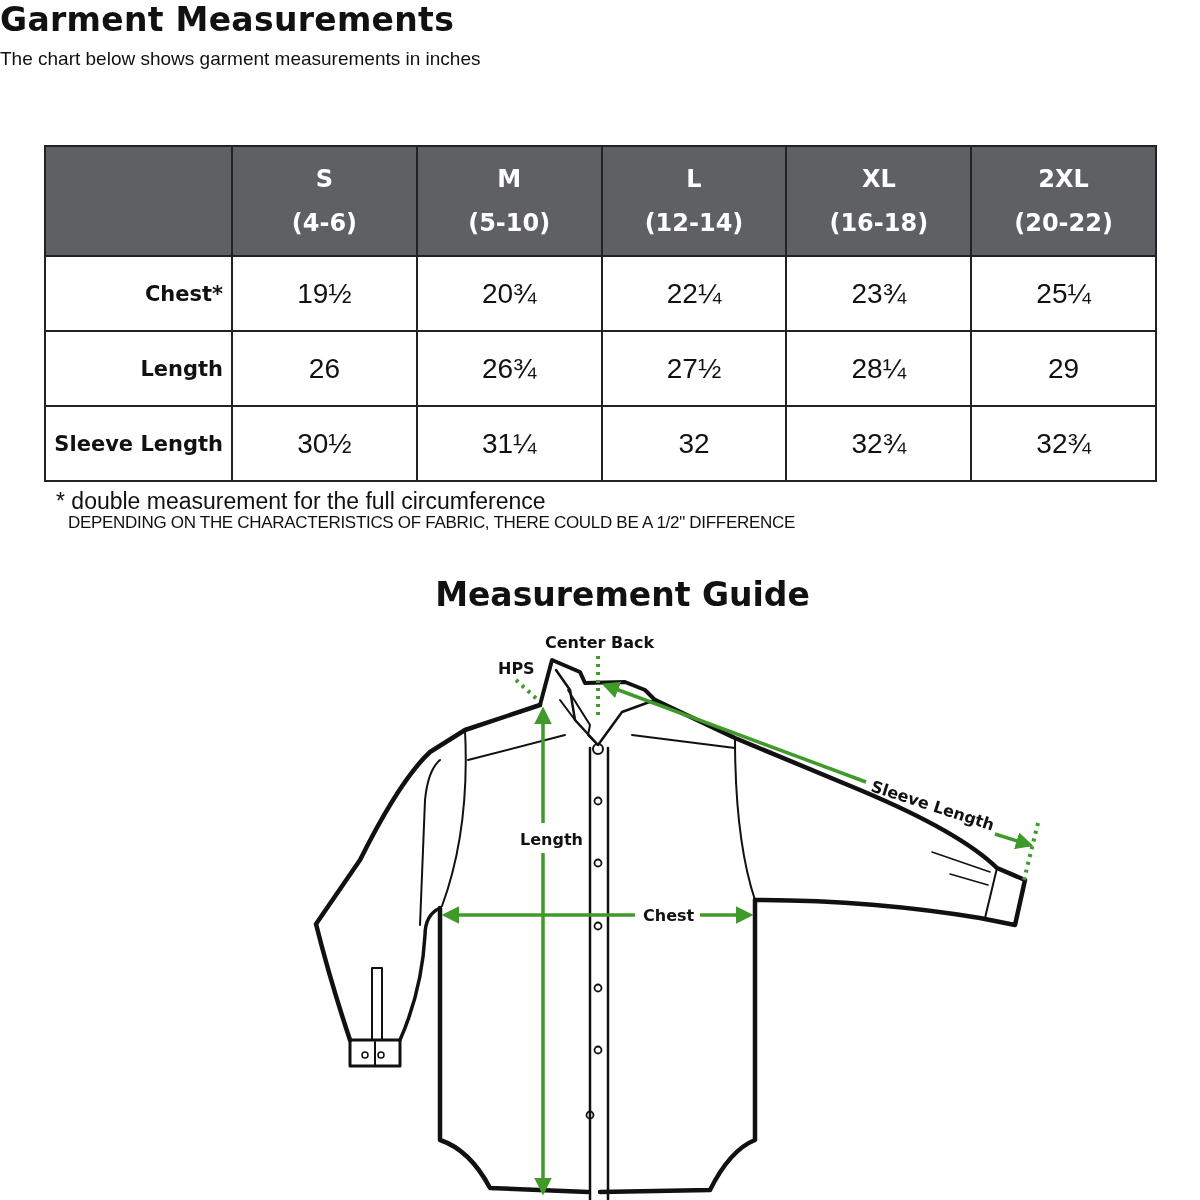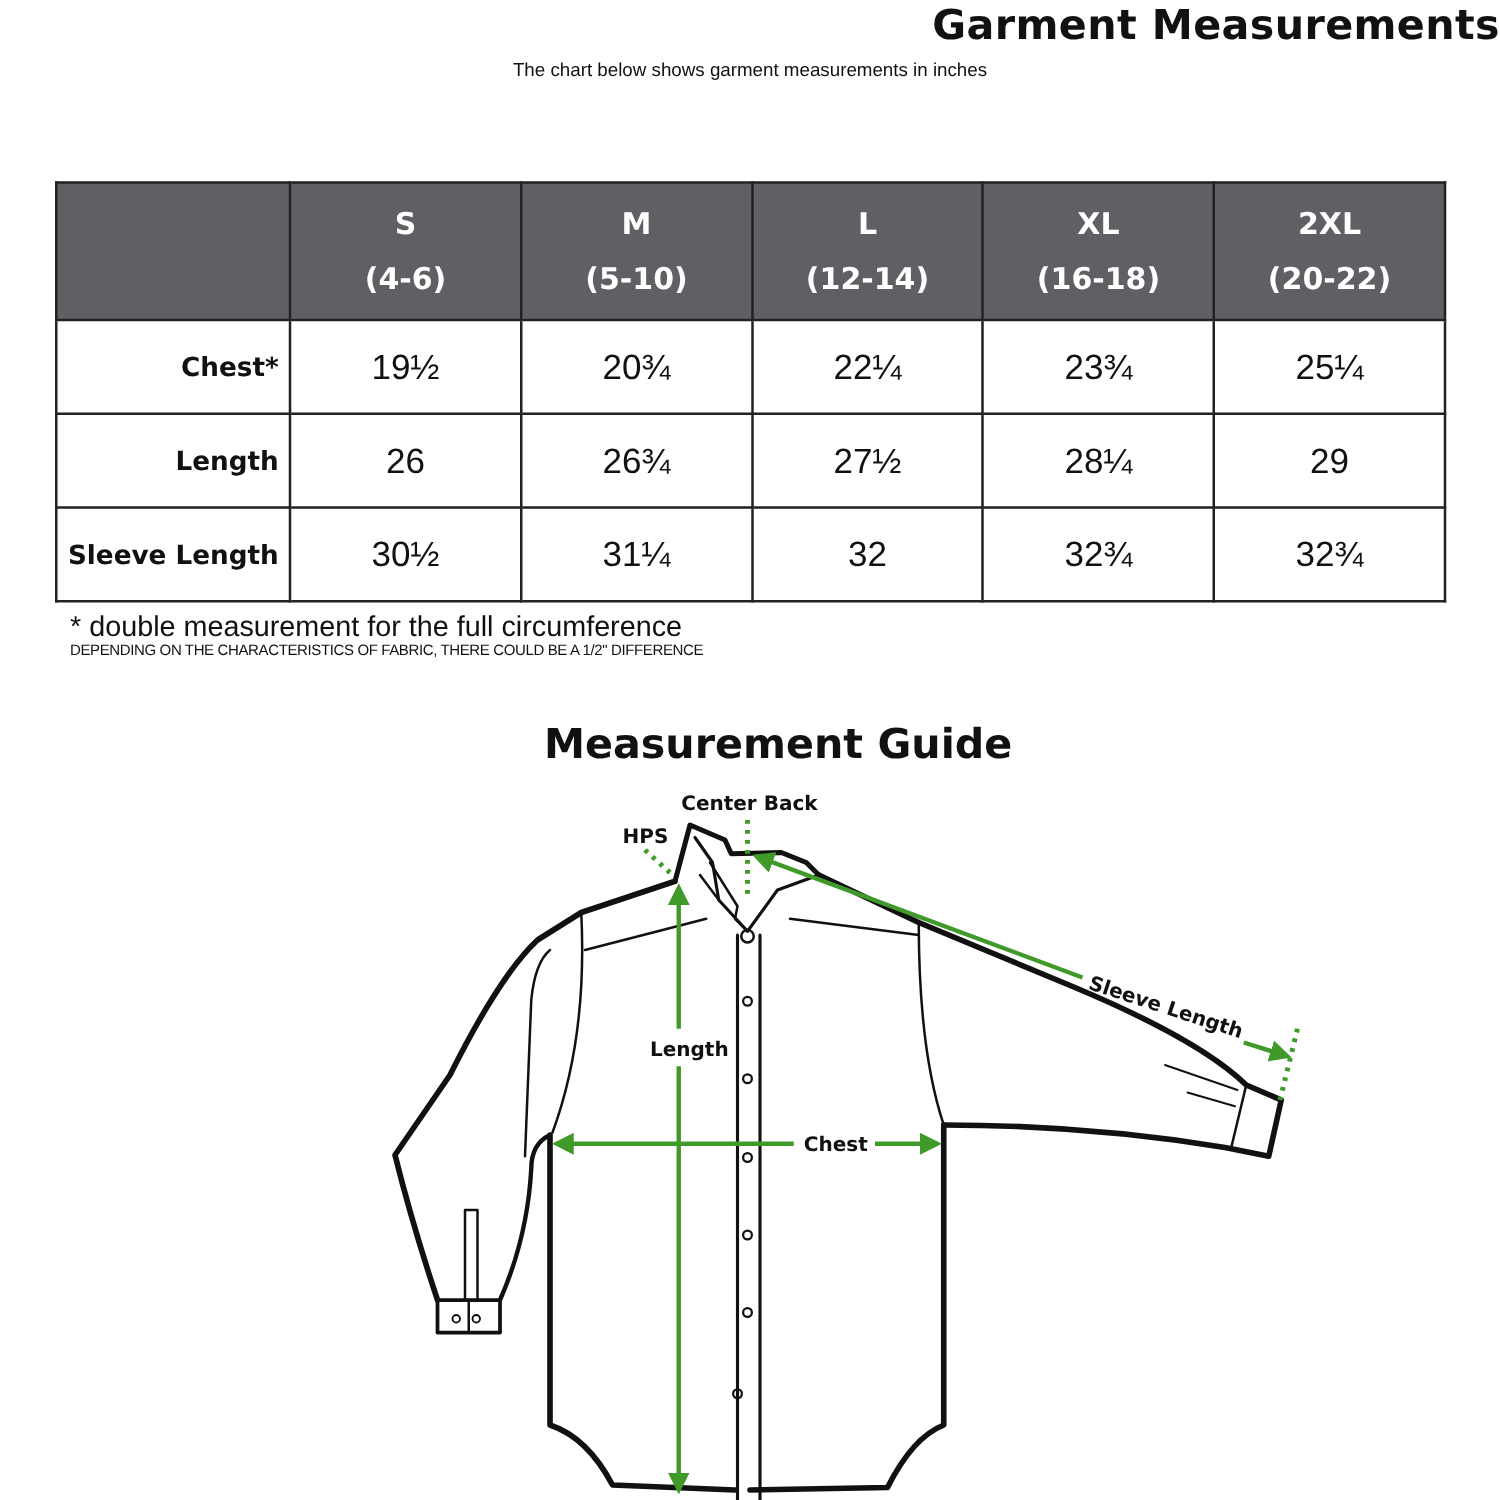--- a/index.html
+++ b/index.html
@@ -1,27 +1,27 @@
 <!DOCTYPE html>
 <html><head>
 <meta charset="utf-8">
 <style>
   html, body { margin:0; padding:0; background:#ffffff; }
   body { width:1200px; height:1200px; position:relative; overflow:hidden; font-family:"DejaVu Sans", sans-serif; color:#111; }
-  .title { position:absolute; left:0; width:1200px; top:0; text-align:right; font-size:33px; font-weight:bold; letter-spacing:0.3px; }
-  .subtitle { position:absolute; left:0; width:1200px; top:48px; text-align:center; font-family:"Liberation Sans", sans-serif; font-size:15px; color:#111; }
+  .title { position:absolute; left:0; width:1200px; top:0; text-align:left; font-size:33px; font-weight:bold; letter-spacing:0.3px; }
+  .subtitle { position:absolute; left:0; width:1200px; top:48px; font-family:"Liberation Sans", sans-serif; font-size:19px; color:#111; }
   table.sizes { position:absolute; left:44px; top:145px; width:1113px; border-collapse:collapse; table-layout:fixed; }
   table.sizes td, table.sizes th { border:2px solid #222; }
   table.sizes th { background:#5f6064; color:#fff; height:108px; font-family:"DejaVu Sans", sans-serif; font-size:24px; font-weight:bold; text-align:center; line-height:44px; padding:0; }
   table.sizes th .range { display:block; font-weight:bold; }
   table.sizes td { height:71px; text-align:center; font-family:"Liberation Sans", sans-serif; font-size:28px; color:#111; }
   table.sizes td.rowlabel { text-align:right; padding-right:8px; font-family:"DejaVu Sans", sans-serif; font-weight:bold; font-size:21px;margin-left:40px; }
   .colfirst { width:185px; }
   .note1 { position:absolute; left:56px; top:488px; font-family:"Liberation Sans", sans-serif; font-size:23px; }
-  .note2 { position:absolute; left:56px; top:513px; font-family:"Liberation Sans", sans-serif; font-size:12px; letter-spacing:-0.3px; }
+  .note2 { position:absolute; left:68px; top:513px; font-family:"Liberation Sans", sans-serif; font-size:17px; letter-spacing:-0.3px; }
   .guide-title { position:absolute; left:0; width:1245px; top:575px; text-align:center; font-size:33px; font-weight:bold; }
   svg.shirt { position:absolute; left:0; top:0; }
   .lbl { font-family:"DejaVu Sans", sans-serif; font-weight:bold; font-size:16px; fill:#111; }
 </style>
 </head>
 <body>
 
 <div class="title">Garment Measurements</div>
 <div class="subtitle">The chart below shows garment measurements in inches</div>
 

